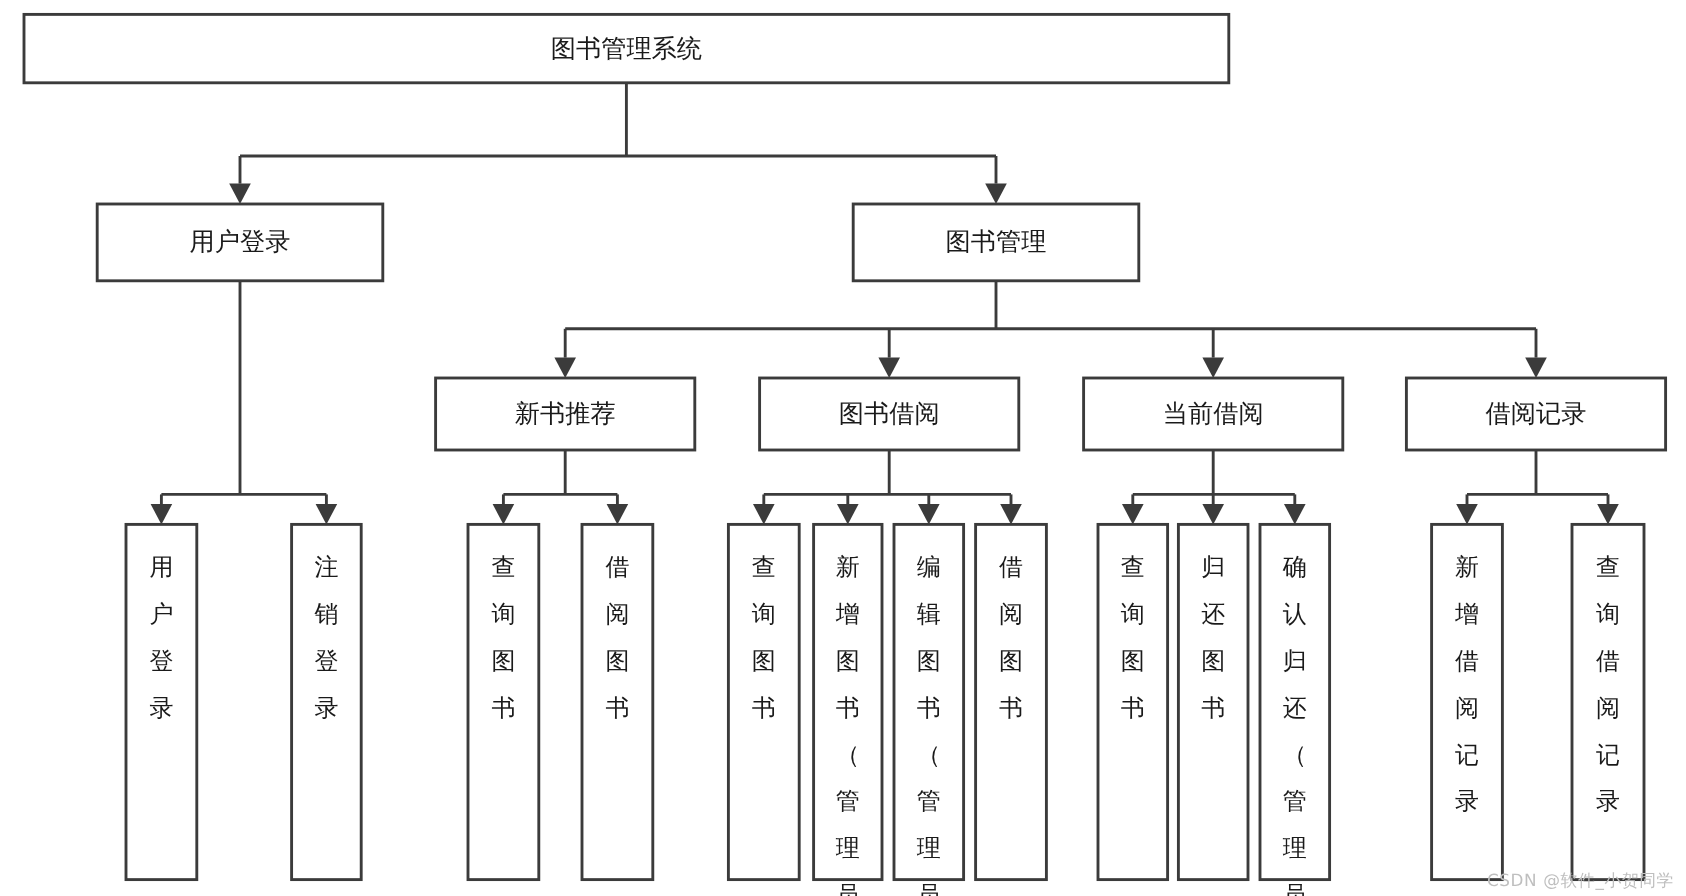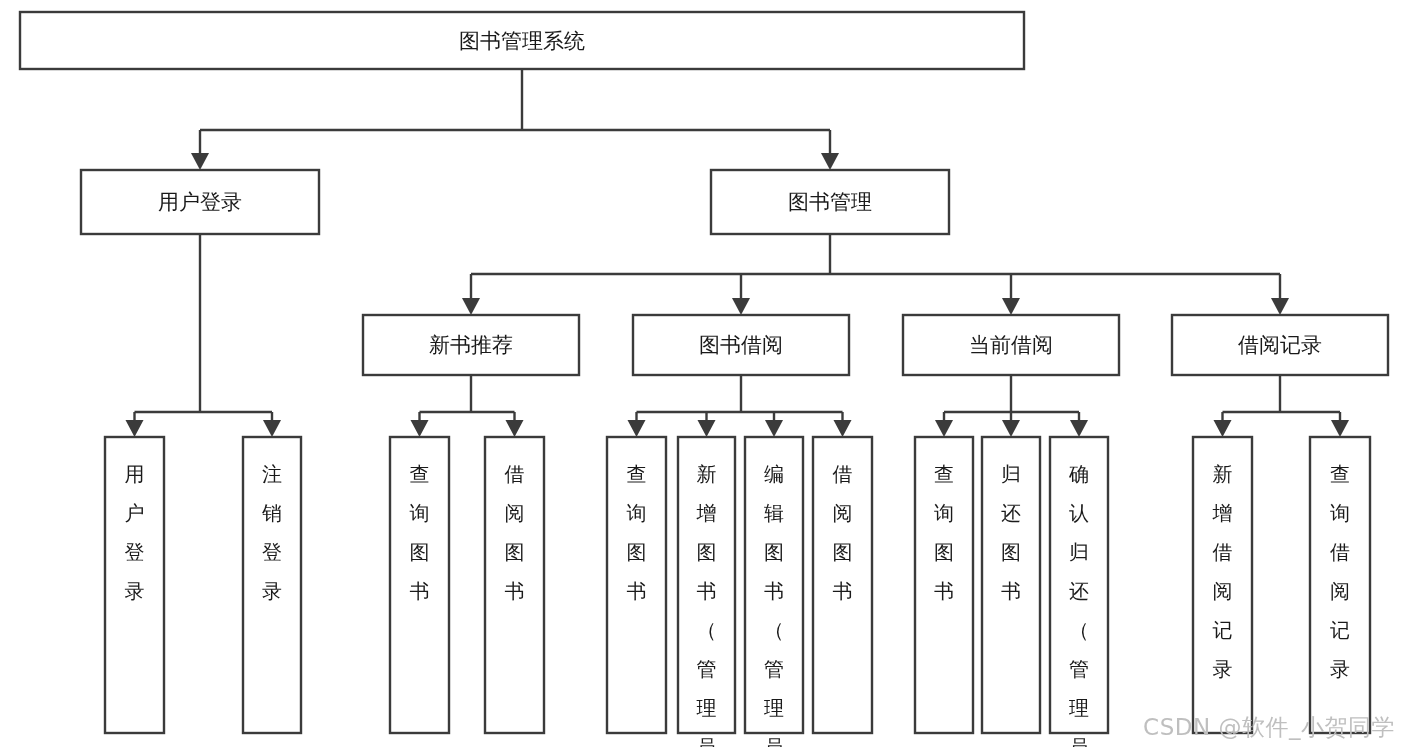--- a/index.html
+++ b/index.html
@@ -43,21 +43,21 @@
     stroke-width: 2.4;
     fill: none;
   }
   .arrow-head {
     fill: #3b3b3b;
   }
   .watermark {
     position: absolute;
     right: 10px;
     bottom: 4px;
-    font-size: 23px;
+    font-size: 14px;
     color: #bfbfbf;
     font-family: "DejaVu Sans", "Liberation Sans", sans-serif;
     white-space: nowrap;
     letter-spacing: 0.5px;
     user-select: none;
   }
 </style>
 </head>
 <body>
 

